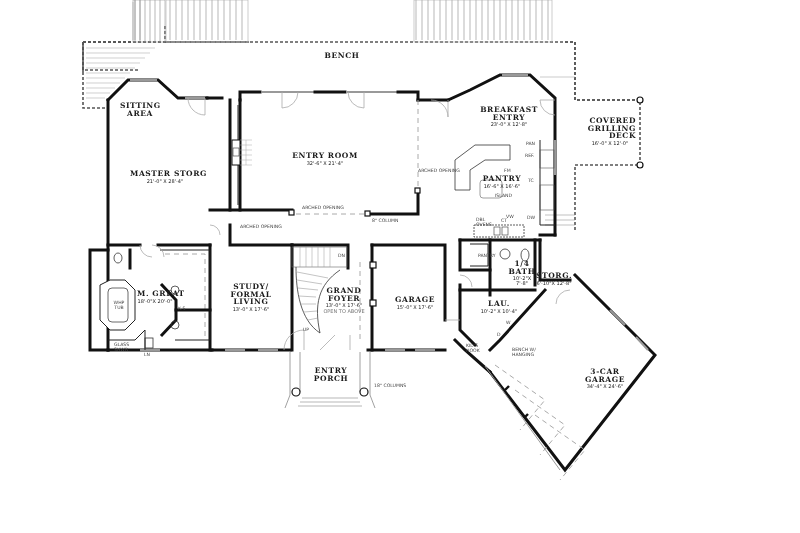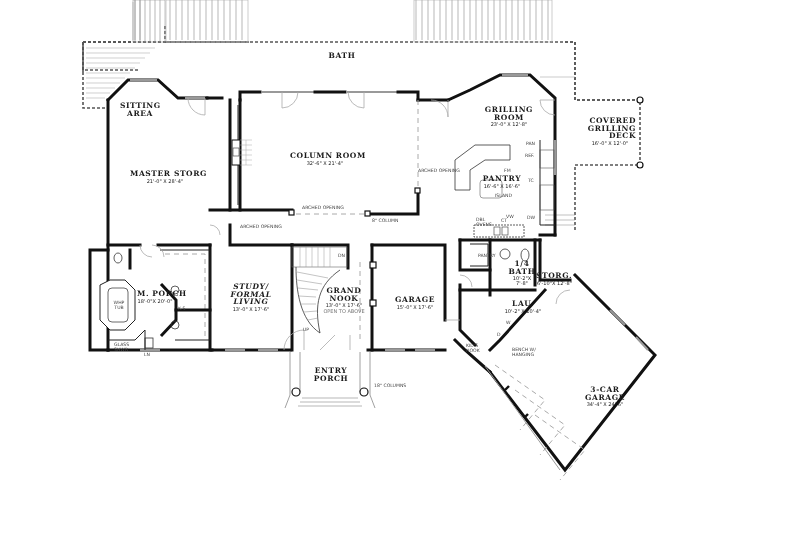--- a/index.html
+++ b/index.html
@@ -292,75 +292,75 @@
     <path d="M360,352 L360,392 M370,352 L370,395 L375,408" stroke="#888" stroke-width="0.8" fill="none"></path>
     <line x1="302" y1="398" x2="358" y2="398" stroke="#888" stroke-width="0.6"></line>
     <line x1="300" y1="402" x2="360" y2="402" stroke="#888" stroke-width="0.6"></line>
     <line x1="298" y1="406" x2="362" y2="406" stroke="#888" stroke-width="0.6"></line>
     <circle class="col" cx="296" cy="392" r="4"></circle>
     <circle class="col" cx="364" cy="392" r="4"></circle>
   </g>
 </svg>
 
 <div class="lbl" style="left:312px;top:52px;width:60px;">
-    <span class="rn">BATH</span>
+    <span class="rn">BENCH</span>
   </div>
 <div class="lbl" style="left:120px;top:102px;width:40px;text-align:center;">
     <span class="rn" style="white-space:normal;width:40px;">SITTING AREA</span>
   </div>
 <div class="lbl" style="left:130px;top:170px;width:70px;">
     <span class="rn">MASTER STORG</span>
     <span class="dm">21'-0" X 28'-4"</span>
   </div>
 <div class="lbl" style="left:290px;top:152px;width:70px;">
-    <span class="rn">COLUMN ROOM</span>
+    <span class="rn">ENTRY ROOM</span>
     <span class="dm">32'-6" X 21'-4"</span>
   </div>
 <div class="lbl" style="left:480px;top:106px;width:58px;">
-    <span class="rn" style="white-space:normal;">GRILLING ROOM</span>
+    <span class="rn" style="white-space:normal;">BREAKFAST ENTRY</span>
     <span class="dm">23'-0" X 12'-8"</span>
   </div>
 <div class="lbl" style="left:584px;top:117px;width:52px;">
     <span class="rn" style="white-space:normal;text-align:right;">COVERED GRILLING DECK</span>
     <span class="dm">16'-0" X 12'-0"</span>
   </div>
 <div class="lbl" style="left:477px;top:175px;width:50px;">
     <span class="rn">PANTRY</span>
     <span class="dm">16'-6" X 16'-6"</span>
   </div>
 <div class="lbl" style="left:137px;top:290px;width:36px;">
-    <span class="rn">M. PORCH</span>
+    <span class="rn">M. GREAT</span>
     <span class="dm" style="white-space:normal;">18'-0"X 20'-0"</span>
   </div>
 <div class="lbl" style="left:215px;top:283px;width:72px;">
-    <span class="rn" style="white-space:normal;font-style:italic;">STUDY/ FORMAL LIVING</span>
+    <span class="rn" style="white-space:normal;">STUDY/ FORMAL LIVING</span>
     <span class="dm">13'-0" X 17'-6"</span>
   </div>
 <div class="lbl" style="left:318px;top:287px;width:52px;">
-    <span class="rn" style="white-space:normal;">GRAND NOOK</span>
+    <span class="rn" style="white-space:normal;">GRAND FOYER</span>
     <span class="dm">13'-0" X 17'-6"</span>
     <span class="dm" style="color:#777;">OPEN TO ABOVE</span>
   </div>
 <div class="lbl" style="left:385px;top:296px;width:60px;">
     <span class="rn">GARAGE</span>
     <span class="dm">15'-0" X 17'-6"</span>
   </div>
 <div class="lbl" style="left:508px;top:260px;width:28px;">
     <span class="rn" style="white-space:normal;">1/4 BATH</span>
     <span class="dm" style="white-space:normal;">10'-2"X 7'-8"</span>
   </div>
-<div class="lbl" style="left:536px;top:272px;width:36px;text-align:right;">
+<div class="lbl" style="left:536px;top:272px;width:36px;">
     <span class="rn">STORG.</span>
     <span class="dm" style="white-space:normal;">6'-10"X 12'-8"</span>
   </div>
-<div class="lbl" style="left:500px;top:300px;width:46px;">
+<div class="lbl" style="left:476px;top:300px;width:46px;">
     <span class="rn">LAU.</span>
     <span class="dm">10'-2" X 10'-4"</span>
   </div>
-<div class="lbl" style="left:580px;top:368px;width:50px;margin-top:18px;">
+<div class="lbl" style="left:580px;top:368px;width:50px;">
     <span class="rn" style="white-space:normal;">3-CAR GARAGE</span>
     <span class="dm">34'-4" X 24'-6"</span>
   </div>
 <div class="lbl" style="left:313px;top:367px;width:36px;">
     <span class="rn" style="white-space:normal;">ENTRY PORCH</span>
   </div>
 
 <span class="nt" style="left:418px;top:168px;">ARCHED OPENING</span>
 <span class="nt" style="left:302px;top:205px;">ARCHED OPENING</span>
 <span class="nt" style="left:240px;top:224px;">ARCHED OPENING</span>

